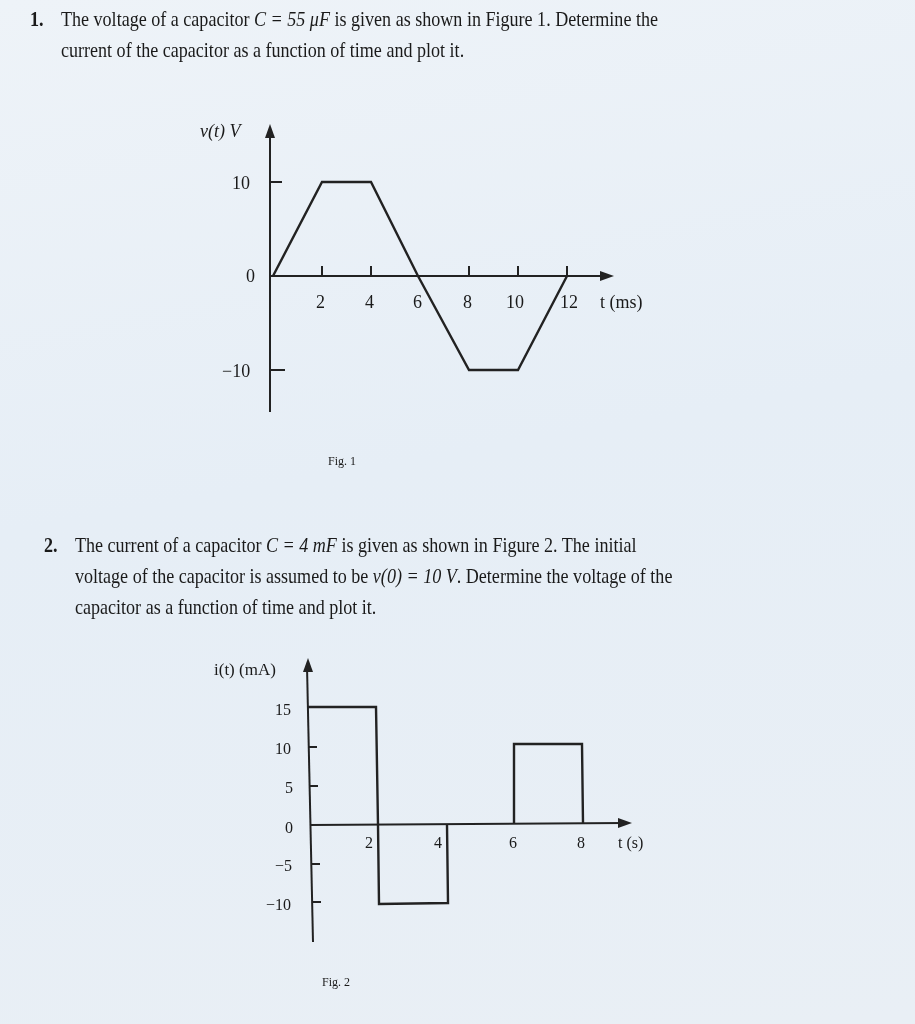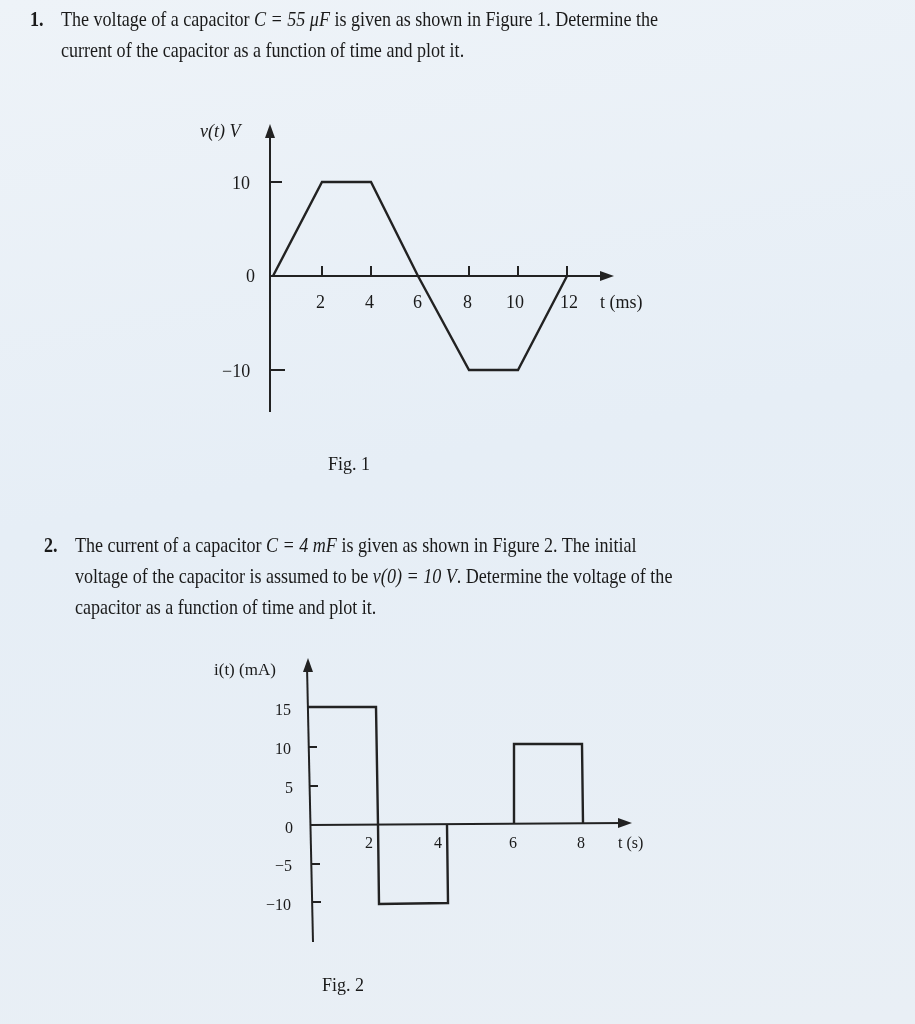--- a/index.html
+++ b/index.html
@@ -7,21 +7,21 @@
     width: 915px; height: 1024px; overflow: hidden;
     background: linear-gradient(170deg, #eef3f8 0%, #e6eef6 45%, #e9eff5 100%);
     font-family: "Liberation Serif", serif;
     color: #1a1a1a;
     position: relative;
   }
   .q { position: absolute; font-size: 21px; line-height: 31px; transform: scaleX(0.86); transform-origin: left top; }
   .q .num { font-weight: bold; display: inline-block; width: 36px; }
   .q .line2 { padding-left: 36px; }
   .math { font-style: italic; }
-  .figcap { position: absolute; font-size: 18px; }
+  .figcap { position: absolute; font-size: 12px; }
   svg text { font-family: "Liberation Serif", serif; fill: #1a1a1a; }
 </style>
 </head>
 <body>
 
 <div class="q" style="left:30px; top:4px;">
   <div><span class="num">1.</span><span>The voltage of a capacitor </span><span class="math">C = 55 μF</span><span> is given as shown in Figure 1. Determine the</span></div>
   <div class="line2">current of the capacitor as a function of time and plot it.</div>
 </div>
 

